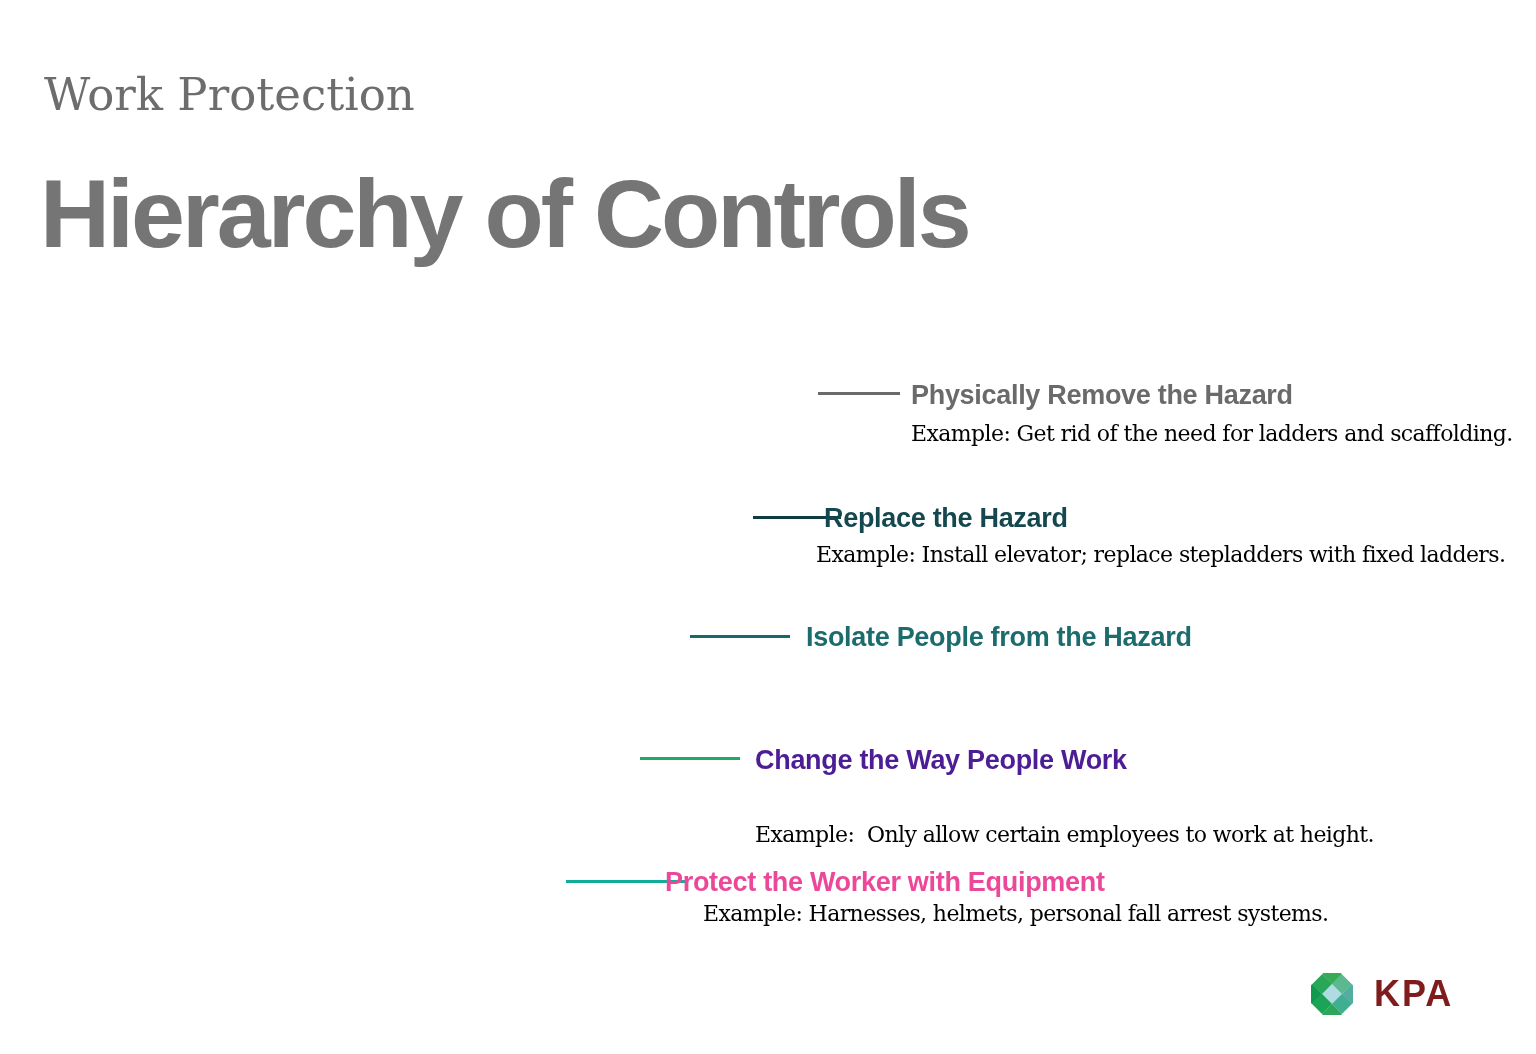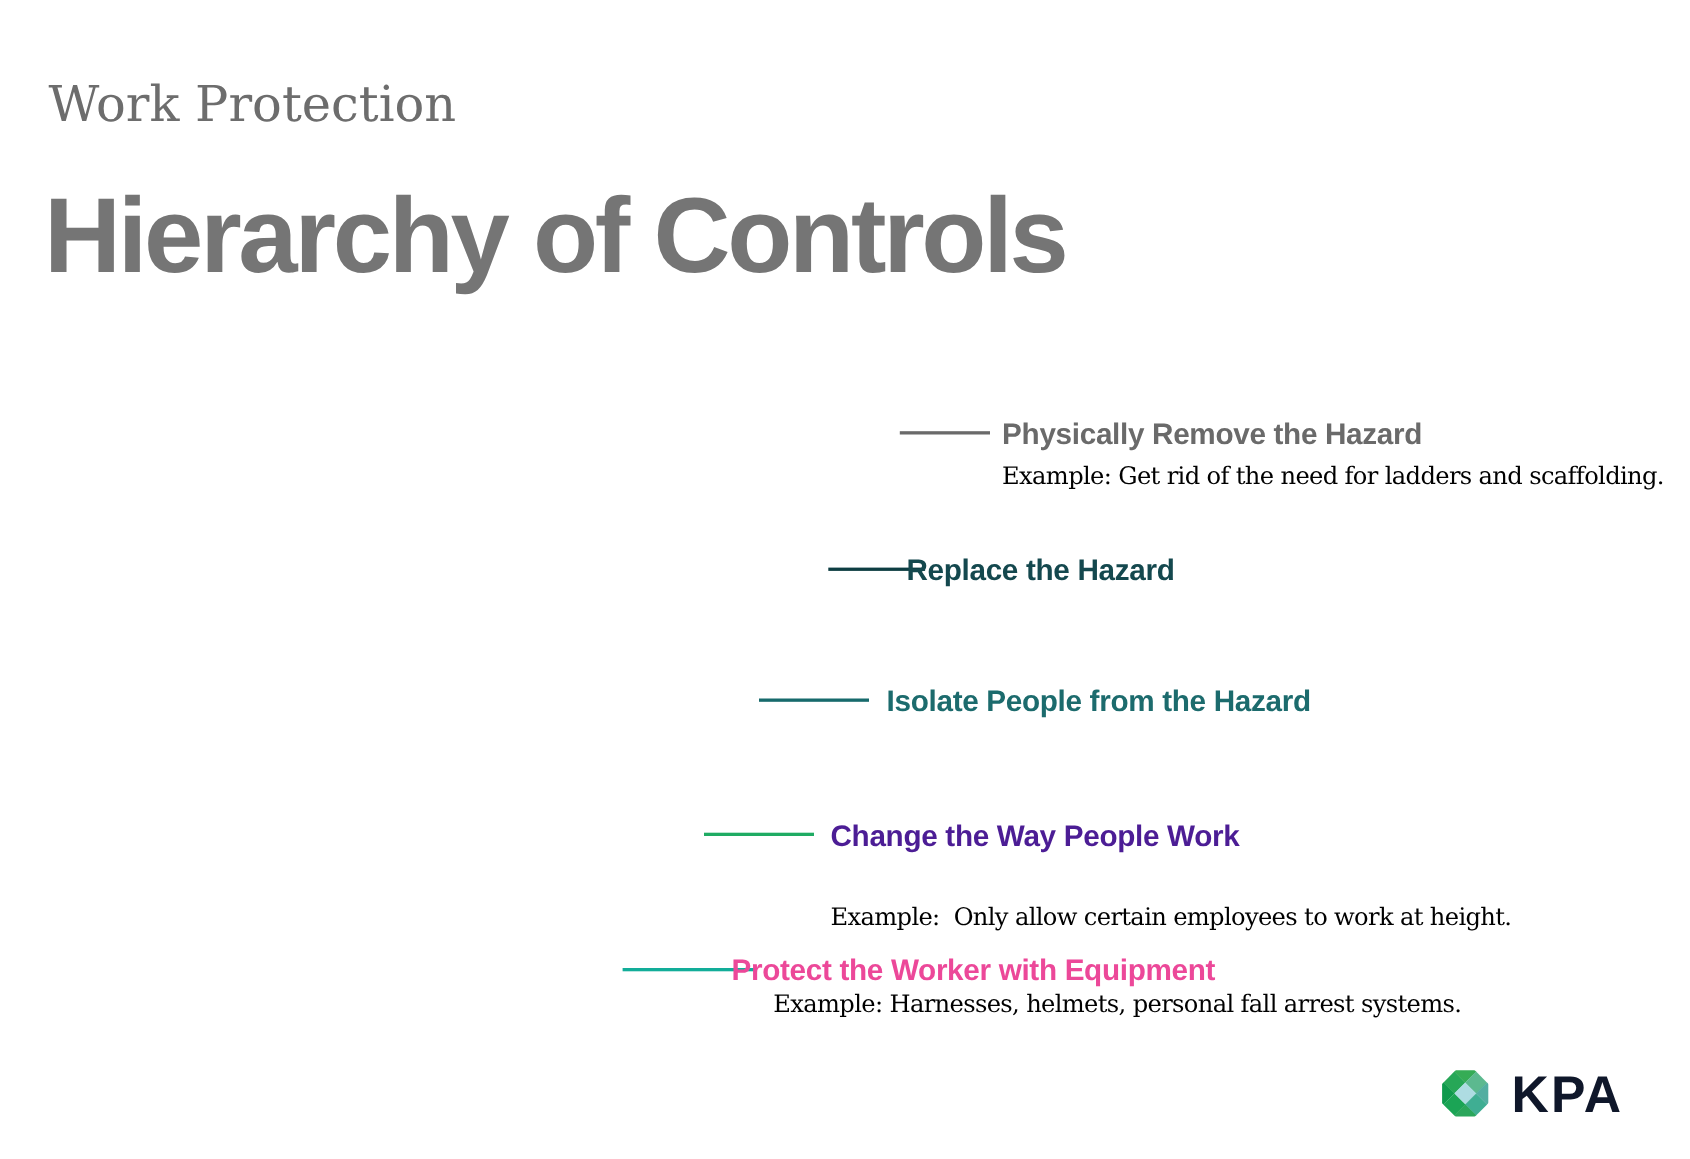--- a/index.html
+++ b/index.html
@@ -67,22 +67,22 @@
   .e3 { left:810px; top:661px; }
   .e4 { left:755px; top:778px;margin-top:44px; }
   .e5 { left:703px; top:901px; }
 
   
   .logo {
     left:1300px; top:962px;
     display:flex; align-items:center; gap:10px;
   }
   .logo-text {
-    font-size:47px; font-weight:bold; letter-spacing:2px;
-    color:#0f172a;
+    font-size:36px; font-weight:bold; letter-spacing:2px;
+    color:#7f1d1d;
   }
 </style>
 </head>
 <body>
 
 <div id="canvas">
 
   <div class="abs subtitle">Work Protection</div>
   <div class="abs title">Hierarchy of Controls</div>
 
@@ -90,20 +90,21 @@
   <div class="connector c1"></div>
   <div class="connector c2"></div>
   <div class="connector c3"></div>
   <div class="connector c4"></div>
   <div class="connector c5"></div>
 
   <div class="heading h1">Physically Remove the Hazard</div>
   <div class="example e1">Example: Get rid of the need for ladders and scaffolding.</div>
 
   <div class="heading h2">Replace the Hazard</div>
+  <div class="example e2">Example: Install elevator; replace stepladders with fixed ladders.</div>
 
   <div class="heading h3">Isolate People from the Hazard</div>
 
   <div class="heading h4">Change the Way People Work</div>
   <div class="example e4">Example:  Only allow certain employees to work at height.</div>
 
   <div class="heading h5">Protect the Worker with Equipment</div>
   <div class="example e5">Example: Harnesses, helmets, personal fall arrest systems.</div>
 
   <div class="abs logo">

